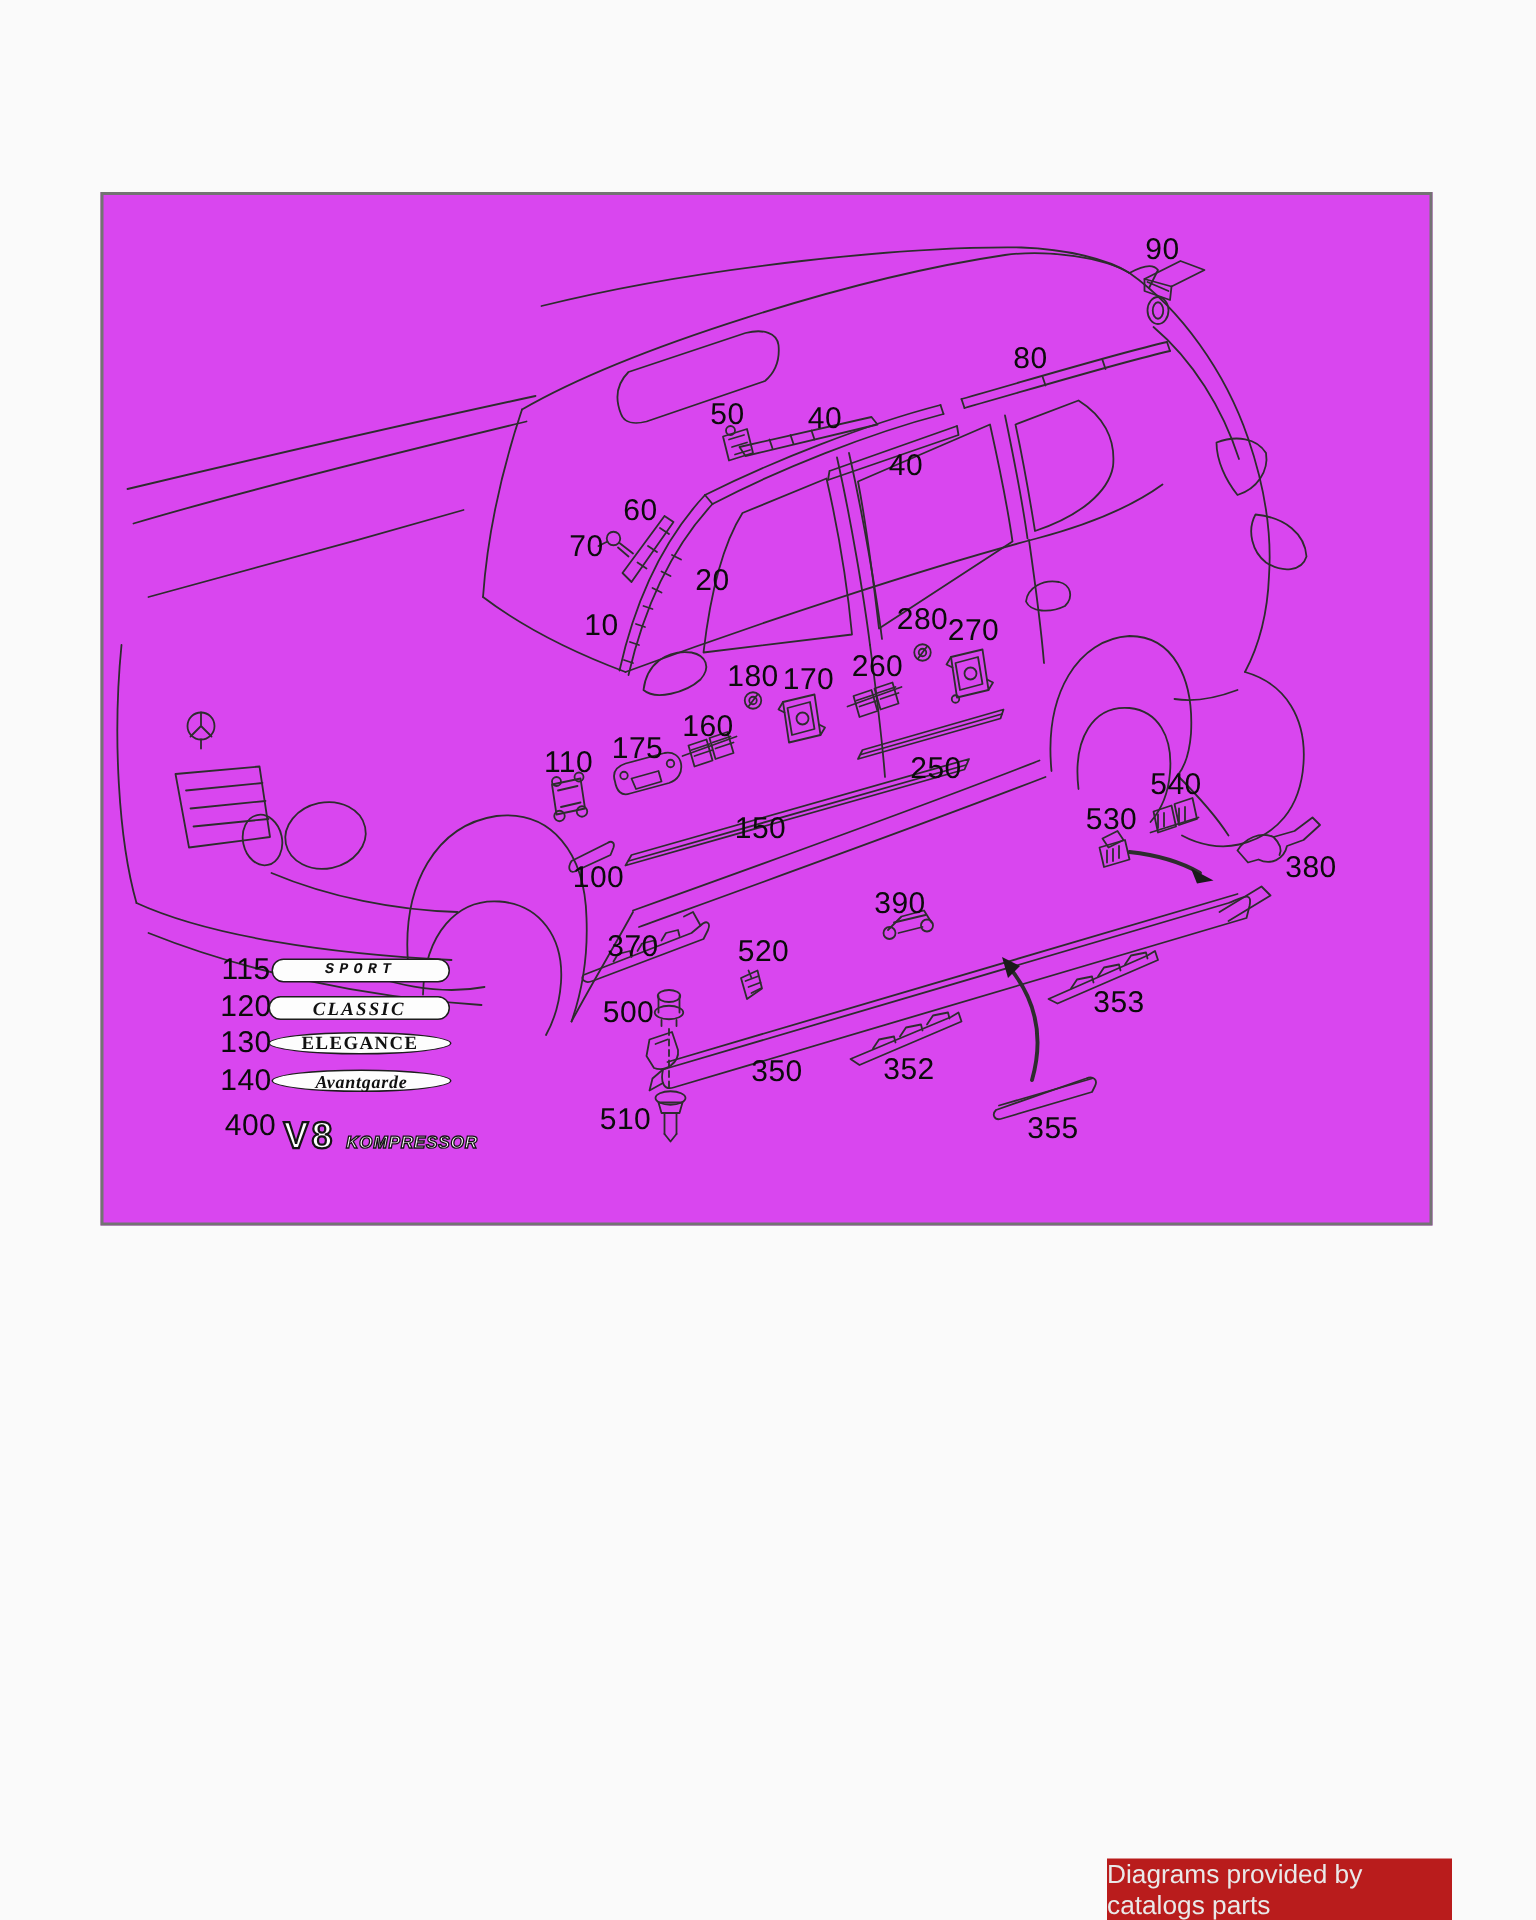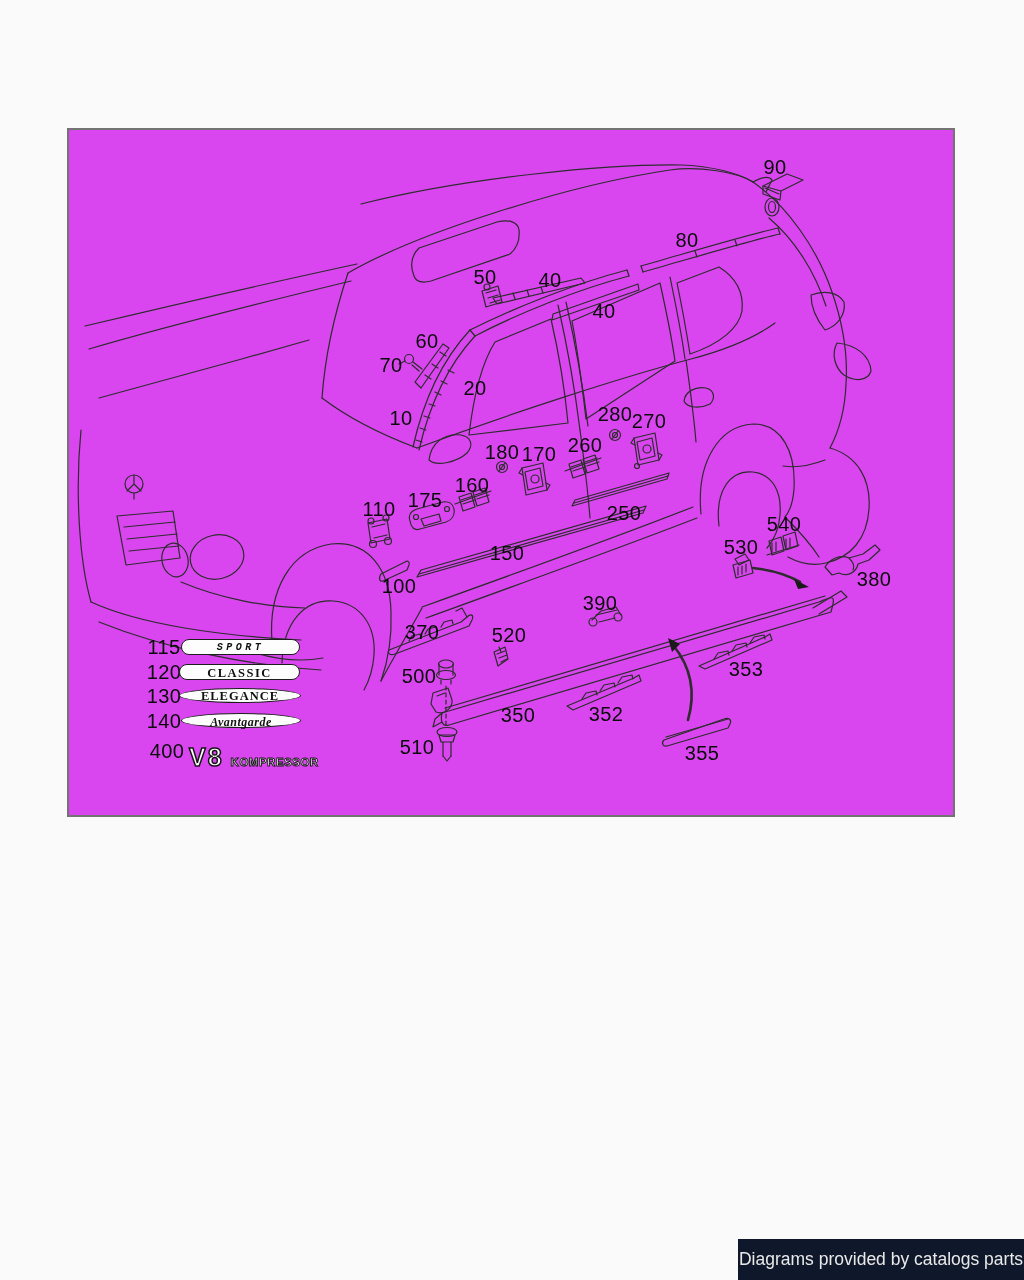--- a/index.html
+++ b/index.html
@@ -28,26 +28,26 @@
   .t-sport      { font-family:Liberation Mono, monospace; font-style:italic; font-weight:bold; font-size:10px; letter-spacing:3.5px; }
   .t-classic    { font-family:"Liberation Serif",serif; font-weight:bold; font-size:12.5px; letter-spacing:1.5px; }
   .t-elegance   { font-family:"Liberation Serif",serif; font-weight:bold; font-size:12.5px; letter-spacing:1px; }
   .t-avantgarde { font-family:"Liberation Serif",serif; font-style:italic; font-weight:bold; font-size:12px; letter-spacing:0.5px; }
   .v8-badge { position:absolute; display:flex; align-items:baseline; gap:7px; white-space:nowrap; }
   .v8-main {
     font-size:25px; font-weight:bold; font-family:"Liberation Sans",sans-serif;
     color:#ffffff; -webkit-text-stroke:1.5px #141414; letter-spacing:2px; line-height:1;
   }
   .v8-sub {
-    font-size:11.5px; font-weight:bold; 
+    font-size:11.5px; font-weight:bold; font-style:italic;
     color:#ffffff; -webkit-text-stroke:0.9px #141414; letter-spacing:0.5px; line-height:1;margin-top:20px;
   }
   .footer-bar {
-    position:absolute; left:738px; top:1239px; width:286px; height:41px;
-    background:#0f172a; color:#e9e9e9; display:flex; align-items:center; justify-content:center;
+    position:absolute; left:738px; top:1239px; width:230px; height:41px;
+    background:#b91c1c; color:#e9e9e9; display:flex; align-items:center; justify-content:center;
     font-size:17.5px;
   }
 </style>
 </head>
 <body>
 
 <div class="diagram-frame">
   <svg class="car-art" width="884" height="685" viewBox="0 0 884 685" fill="none" stroke="#2d2d2d" stroke-width="1.2" stroke-linecap="round" stroke-linejoin="round">
 
     <g>
@@ -362,21 +362,21 @@
       <div class="part-label" style="left: 677px; top: 539px;">353</div>
       <div class="part-label" style="left: 449px; top: 585px;">350</div>
       <div class="part-label" style="left: 537px; top: 584px;">352</div>
       <div class="part-label" style="left: 633px; top: 623px;">355</div>
       <div class="part-label" style="left: 348px; top: 617px;">510</div>
       <div class="part-label" style="left: 95px; top: 517px;">115</div>
       <div class="badge-oval pill" style="left: 112px; top: 509px; width: 119px; height: 16px;">
         <span class="badge-text t-sport">SPORT</span>
       </div>
       <div class="part-label" style="left: 95px; top: 542px;">120</div>
-      <div class="badge-oval pill" style="left: 110px; top: 534px; width: 121px; height: 16px;">
+      <div class="badge-oval pill" style="left: 110px; top: 534px; width: 121px; height: 16px; font-style: italic;">
         <span class="badge-text t-classic">CLASSIC</span>
       </div>
       <div class="part-label" style="left: 95px; top: 566px;">130</div>
       <div class="badge-oval ellipse" style="left: 110px; top: 558px; width: 122px; height: 15px;">
         <span class="badge-text t-elegance">ELEGANCE</span>
       </div>
       <div class="part-label" style="left: 95px; top: 591px;">140</div>
       <div class="badge-oval ellipse" style="left: 112px; top: 583px; width: 120px; height: 15px; align-items: flex-end;">
         <span class="badge-text t-avantgarde">Avantgarde</span>
       </div>

